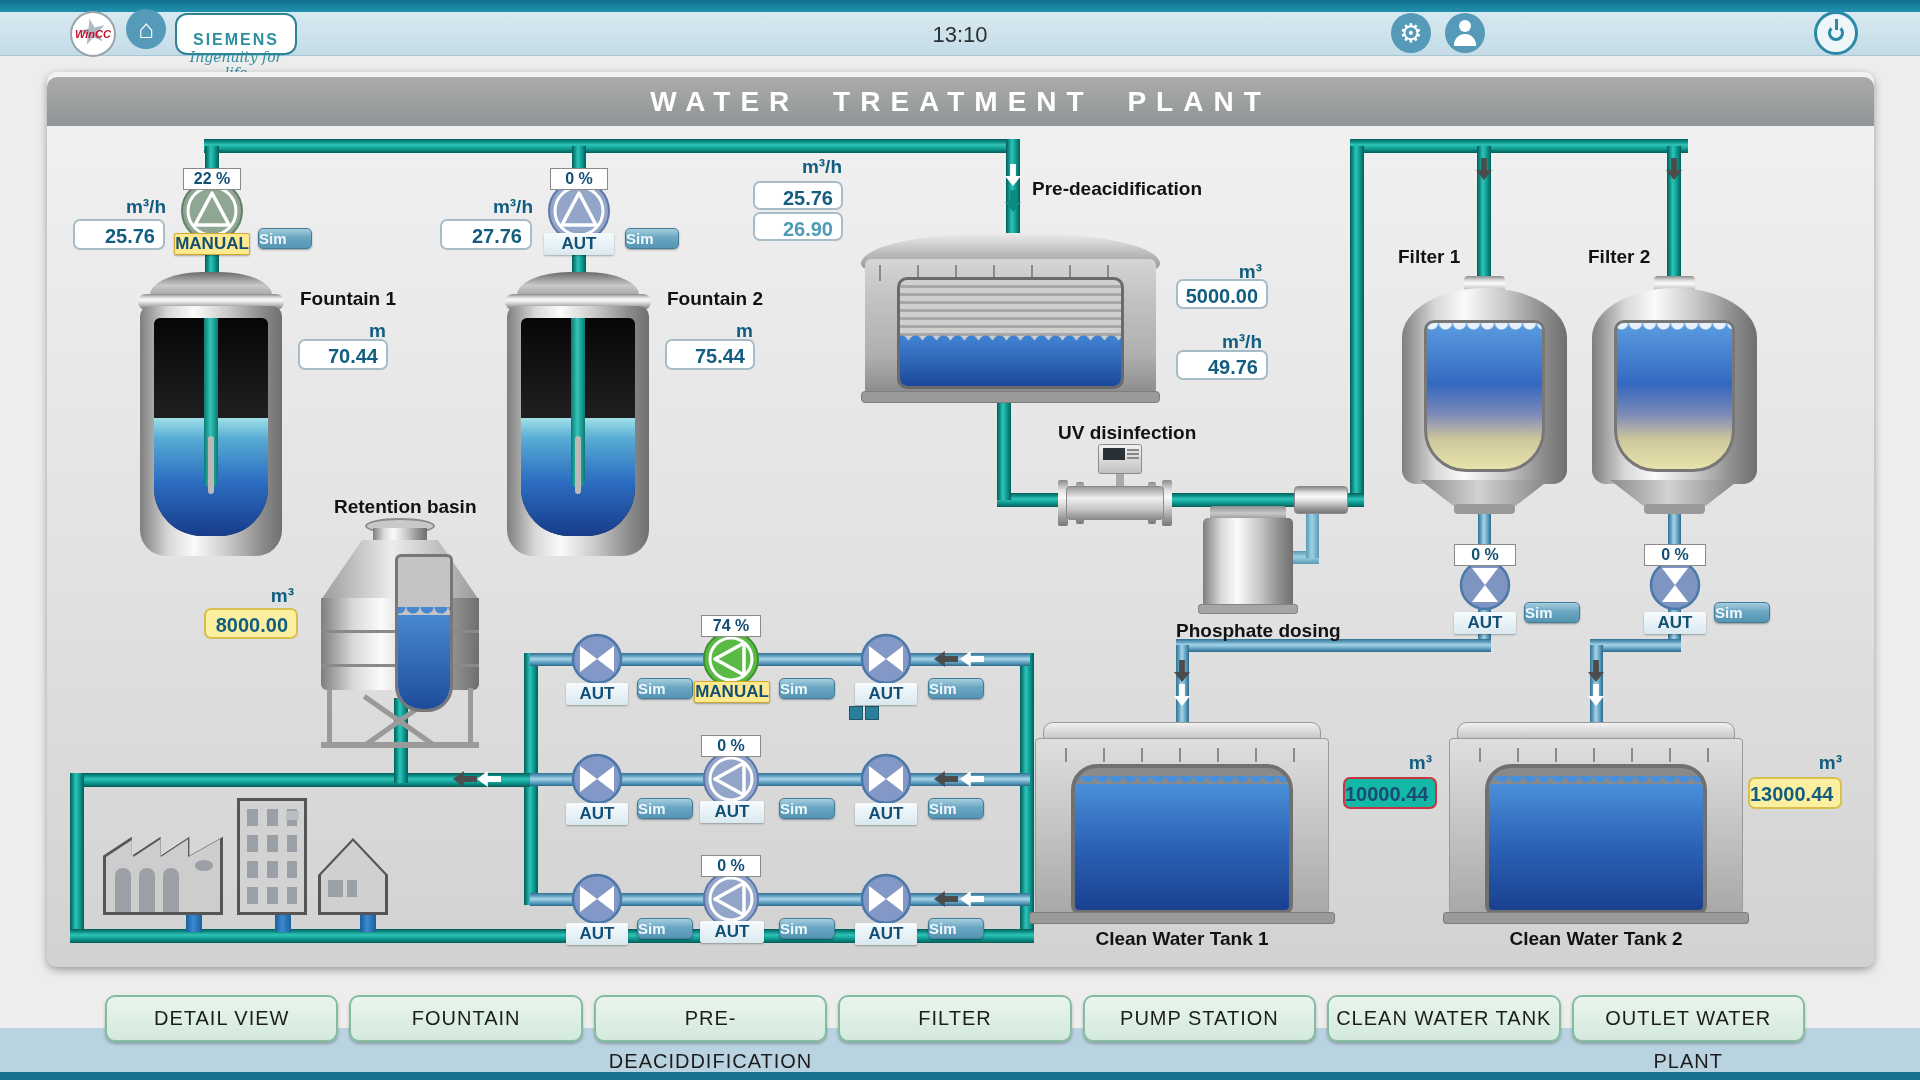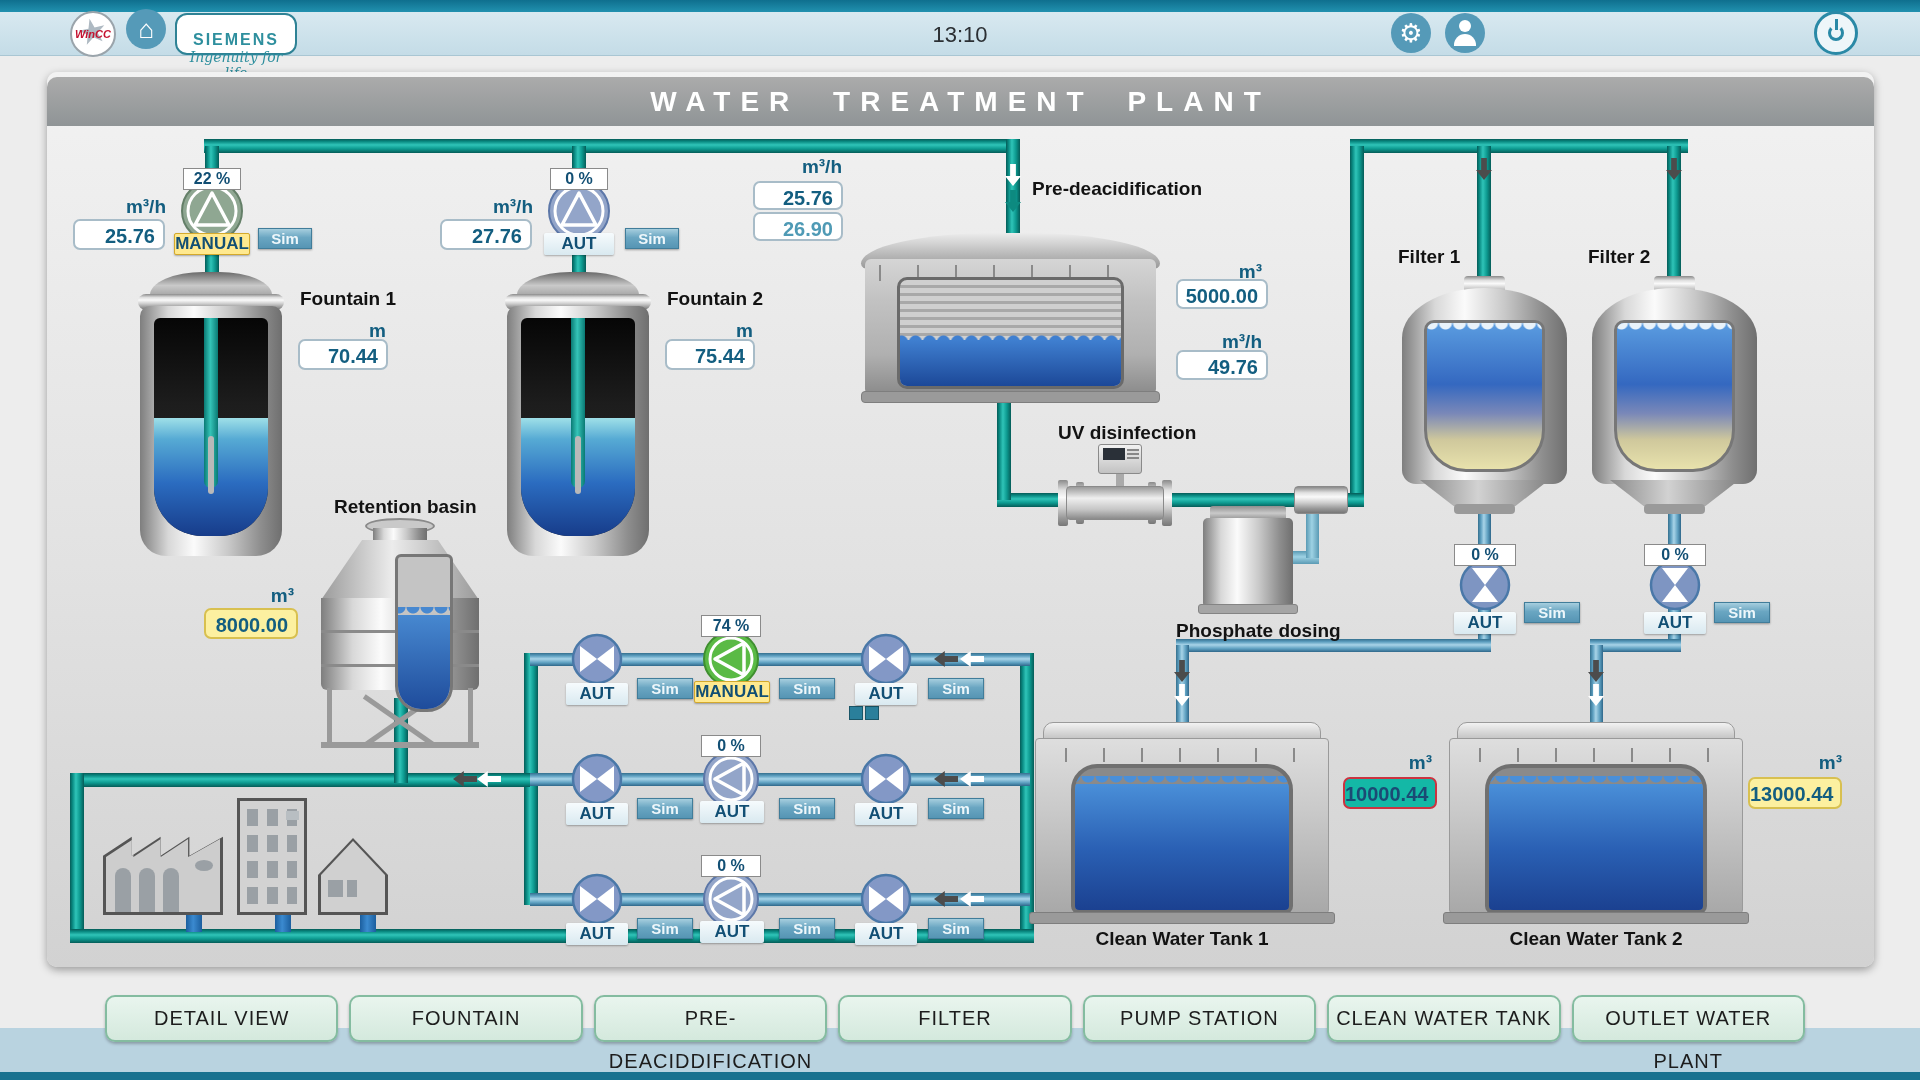--- a/index.html
+++ b/index.html
@@ -44,21 +44,21 @@
   
   .unit { color:#135e80; font-weight:bold; font-size:19px; text-align:right; }
   .eq { color:#121212; font-weight:bold; font-size:19px; }
   .vbox { background:#fff; border:2px solid #a8bcc8; border-radius:7px; color:#135e80; font-weight:bold; font-size:20px; text-align:right; padding:4px 8px 0 0; }
   .vbox.teal { color:#4f9ab5; }
   .vbox.yellow { background:#fcf0a0; border-color:#d8c050; }
   .vbox.red { background:#14b8a6; border-color:#cc3340; color:#1b4a74; }
   .badge { background:#fff; border:1px solid #8a8a8a; color:#124f74; font-weight:bold; font-size:16px; text-align:center; line-height:20px; }
   .modebox { background:linear-gradient(180deg,#f6fbfd,#d9e9f0); color:#124f74; font-weight:bold; font-size:17px; text-align:center; line-height:22px; border-radius:2px; box-shadow:0 1px 2px rgba(0,0,0,.3); }
   .modebox.yellow { background:#ffe98f; border:1px solid #d4a92c; line-height:20px; }
-  .sim { background:linear-gradient(180deg,#a6cede,#6aa6c2 45%,#5695b4); border:1px solid #417d9a; border-radius:0; color:#eef7fb; font-weight:bold; font-size:15px; text-align:center; line-height:19px; box-shadow:0 1px 2px rgba(0,0,0,.35); cursor:pointer; }
+  .sim { background:linear-gradient(180deg,#a6cede,#6aa6c2 45%,#5695b4); border:1px solid #417d9a; border-radius:5px; color:#eef7fb; font-weight:bold; font-size:15px; line-height:19px; box-shadow:0 1px 2px rgba(0,0,0,.35); cursor:pointer; }
 
   
   .metalh { background:linear-gradient(90deg,#7e7e7e,#d8d8d8 20%,#fbfbfb 38%,#c9c9c9 62%,#8e8e8e 85%,#6f6f6f); }
   .metalv { background:linear-gradient(180deg,#8a8a8a,#e0e0e0 22%,#fafafa 38%,#cfcfcf 60%,#9a9a9a 82%,#777); }
   .wave { height:8px; background-image:radial-gradient(circle at 50% 100%, var(--wc,#3f7fd0) 6px, transparent 7px); background-size:14px 8px; background-repeat:repeat-x; background-position:bottom; }
   .ticks { background:repeating-linear-gradient(90deg,#8a8a8a 0 2px,transparent 2px 38px); }
 
   
   .grouppanel { background:#4e93ac; border:1px solid #3a7a91; box-shadow:2px 3px 4px rgba(0,0,0,.3); border-radius:2px; }
   .grouptitle { color:#fff; font-weight:bold; font-size:19px; text-align:center; }

